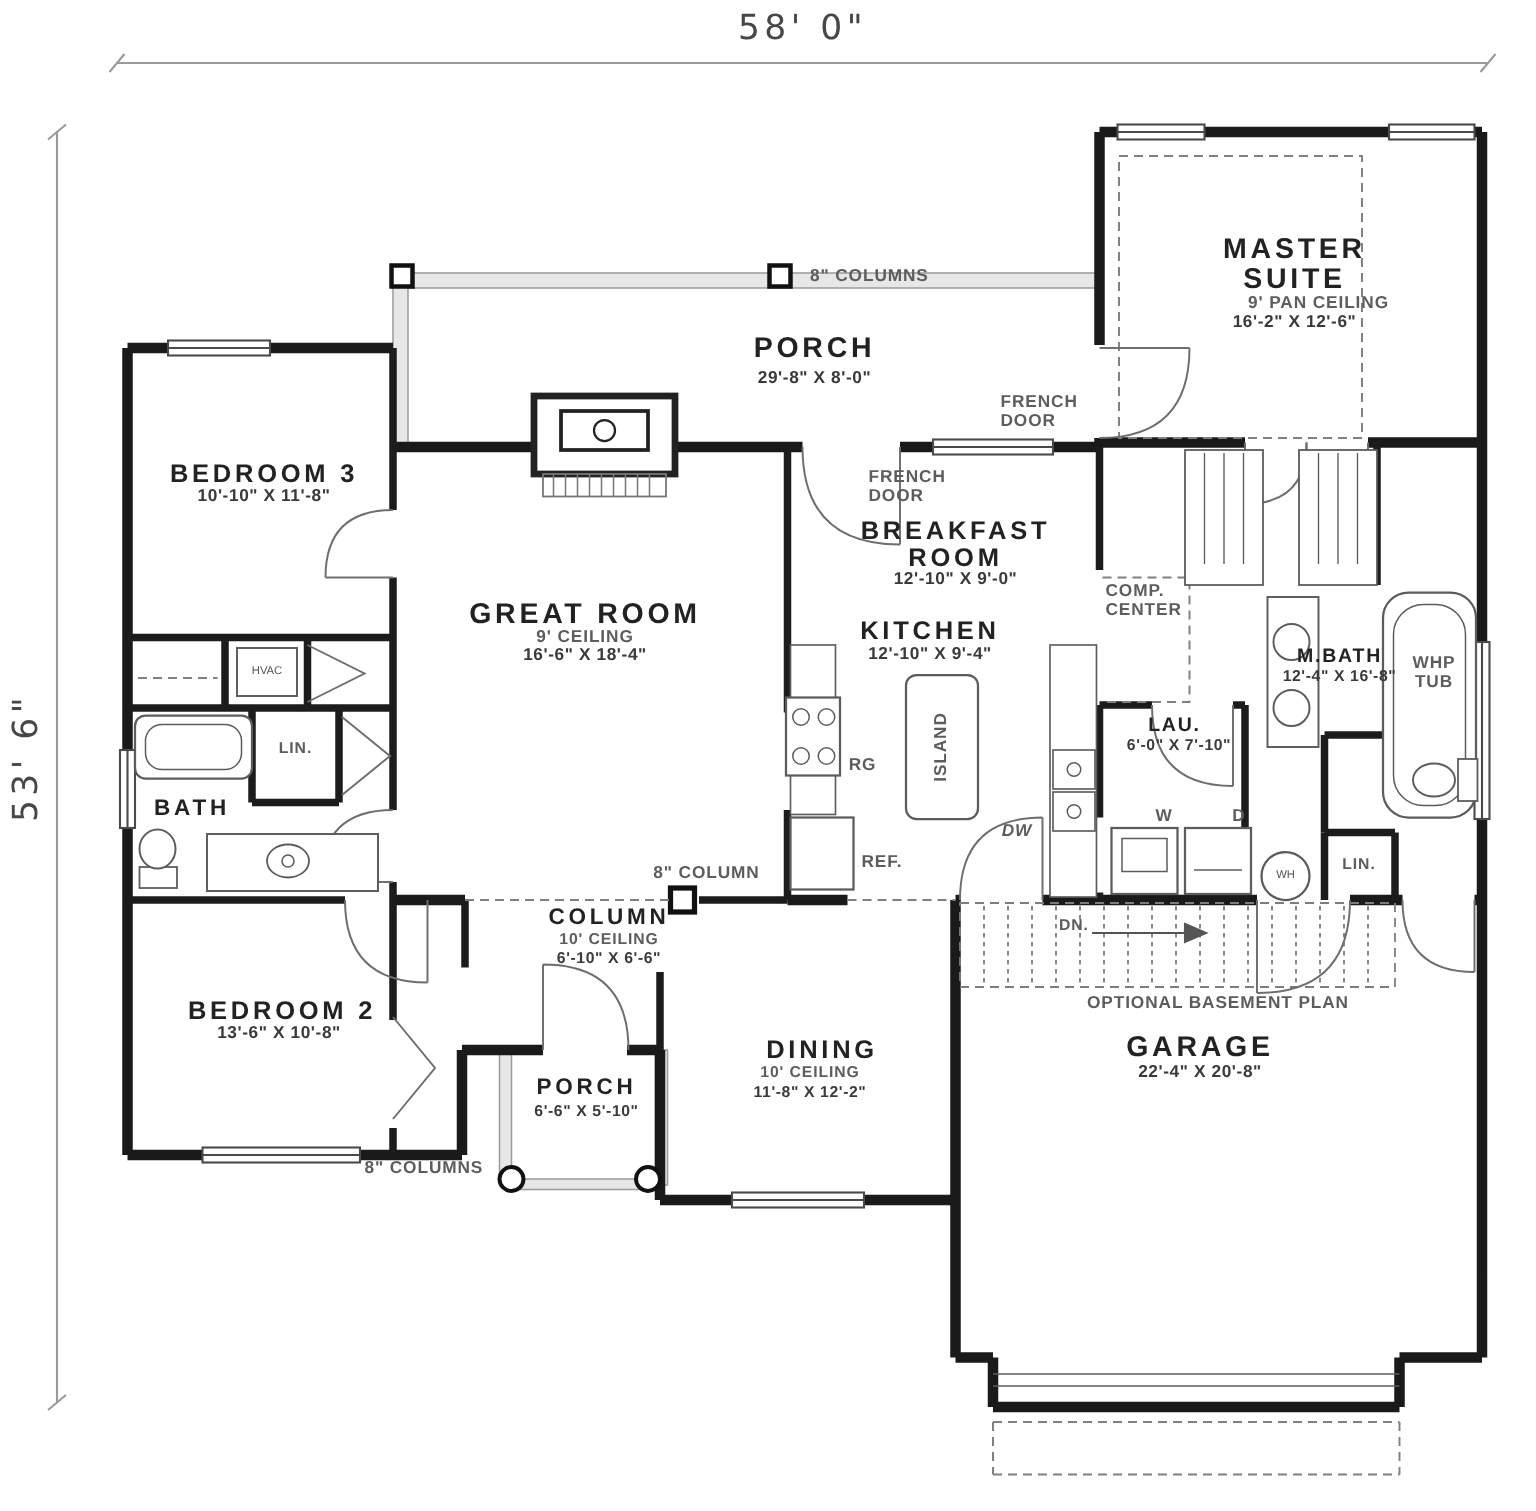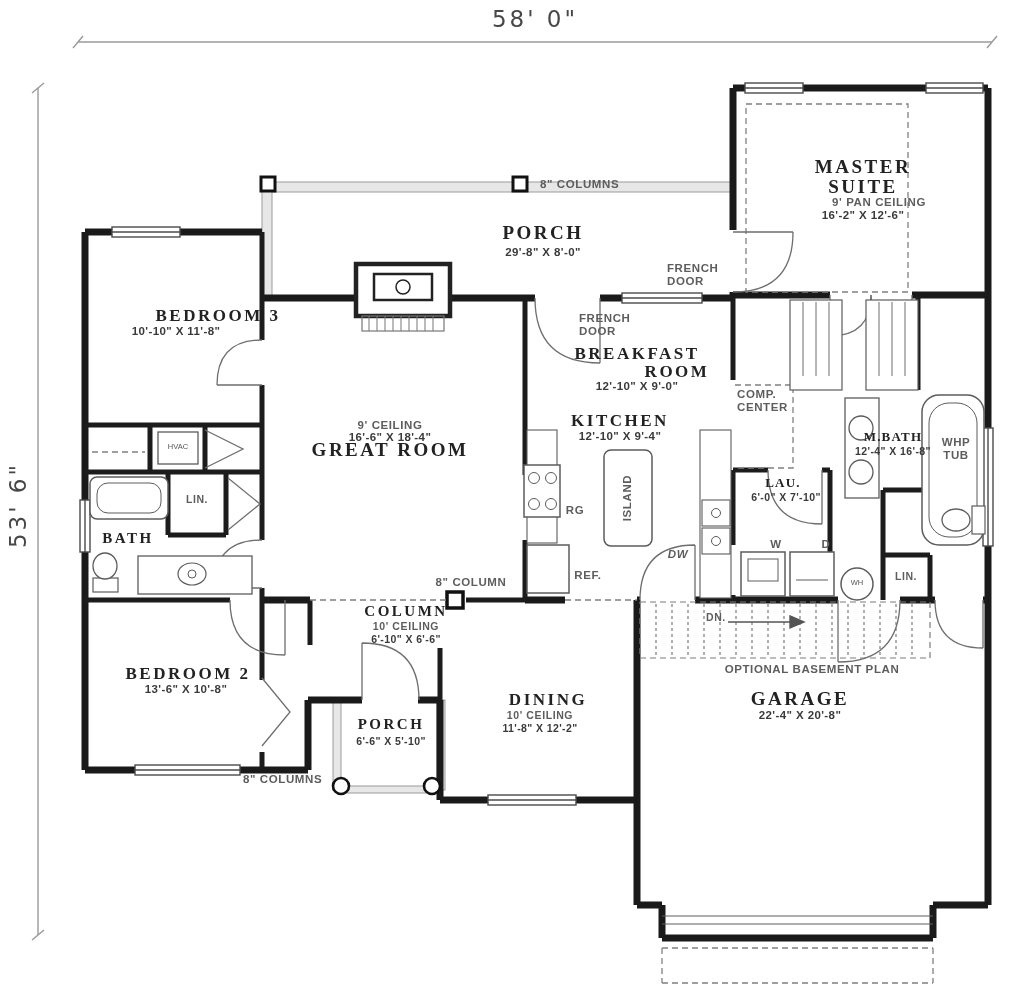--- a/index.html
+++ b/index.html
@@ -1,21 +1,21 @@
 <!DOCTYPE html>
 <html><head>
 <meta charset="utf-8">
 <style>
   html,body{margin:0;padding:0;background:#ffffff;}
   .sheet{position:relative;width:1024px;height:1007px;background:#fff;overflow:hidden;
          font-family:"Liberation Sans",sans-serif;}
   .plan-svg{position:absolute;left:0;top:0;}
   .lbl{position:absolute;white-space:nowrap;color:#222;text-align:center;
        transform:translateX(-50%);line-height:1.15;}
-  .serif{font-family:Liberation Serif, serif;font-weight:700;letter-spacing:2.5px;}
+  .serif{font-family:Liberation Sans, sans-serif;font-weight:700;letter-spacing:2.5px;}
   .name-lg{font-size:19px;}
   .name-md{font-size:17px;}
   .name-sm{font-size:15px;}
   .name-xs{font-size:13px;letter-spacing:1.2px;}
   .dim{font-size:11.5px;font-weight:700;letter-spacing:.4px;color:#3a3a3a;
        font-family:"Liberation Sans",sans-serif;}
   .dim-sm{font-size:10.5px;}
   .note{font-size:11.5px;font-weight:700;letter-spacing:.6px;color:#5d5d5d;}
   .note-sm{font-size:10.5px;}
   .left{transform:none;text-align:left;}
@@ -247,30 +247,30 @@
   <div class="lbl serif name-lg" style="left:543px;top:222px;">PORCH</div>
   <div class="lbl dim" style="left:543px;top:246px;">29'-8" X 8'-0"</div>
   <div class="lbl note left" style="left:540px;top:178px;">8" COLUMNS</div>
   <div class="lbl note left" style="left:667px;top:262px;"><span>FRENCH</span><br><span>DOOR</span></div>
 
   <div class="lbl serif name-lg" style="left:863px;top:156px;">MASTER</div>
   <div class="lbl serif name-lg" style="left:863px;top:176px;">SUITE</div>
   <div class="lbl note" style="left:863px;top:196px;margin-left:16px;">9' PAN CEILING</div>
   <div class="lbl dim" style="left:863px;top:209px;">16'-2" X 12'-6"</div>
 
-  <div class="lbl serif name-md" style="left:176px;top:306px;margin-left:42px;">BEDROOM 3</div>
+  <div class="lbl serif name-md" style="left:176px;top:306px;">BEDROOM 3</div>
   <div class="lbl dim" style="left:176px;top:325px;">10'-10" X 11'-8"</div>
 
-  <div class="lbl serif name-lg" style="left:390px;top:399px;margin-top:40px;">GREAT ROOM</div>
+  <div class="lbl serif name-lg" style="left:390px;top:399px;">GREAT ROOM</div>
   <div class="lbl note" style="left:390px;top:419px;">9' CEILING</div>
   <div class="lbl dim" style="left:390px;top:431px;">16'-6" X 18'-4"</div>
 
   <div class="lbl note left" style="left:579px;top:312px;"><span>FRENCH</span><br><span>DOOR</span></div>
   <div class="lbl serif name-md" style="left:637px;top:344px;">BREAKFAST</div>
-  <div class="lbl serif name-md" style="left:637px;top:362px;margin-left:40px;">ROOM</div>
+  <div class="lbl serif name-md" style="left:637px;top:362px;">ROOM</div>
   <div class="lbl dim" style="left:637px;top:380px;">12'-10" X 9'-0"</div>
   <div class="lbl serif name-md" style="left:620px;top:411px;">KITCHEN</div>
   <div class="lbl dim" style="left:620px;top:430px;">12'-10" X 9'-4"</div>
 
   <div class="lbl note left" style="left:737px;top:388px;"><span>COMP.</span><br><span>CENTER</span></div>
   <div class="lbl serif name-xs" style="left:893px;top:430px;">M.BATH</div>
   <div class="lbl dim dim-sm" style="left:893px;top:445px;">12'-4" X 16'-8"</div>
   <div class="lbl note" style="left:956px;top:436px;"><span>WHP</span><br><span>TUB</span></div>
   <div class="lbl serif name-xs" style="left:783px;top:476px;">LAU.</div>
   <div class="lbl dim dim-sm" style="left:786px;top:491px;">6'-0" X 7'-10"</div>

